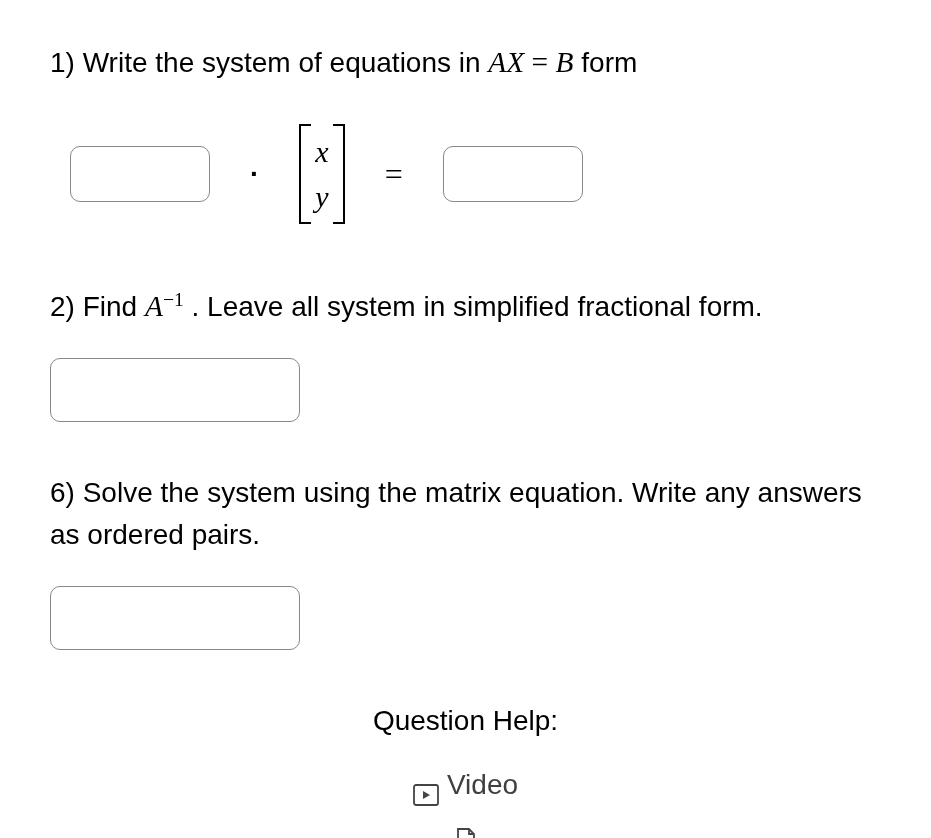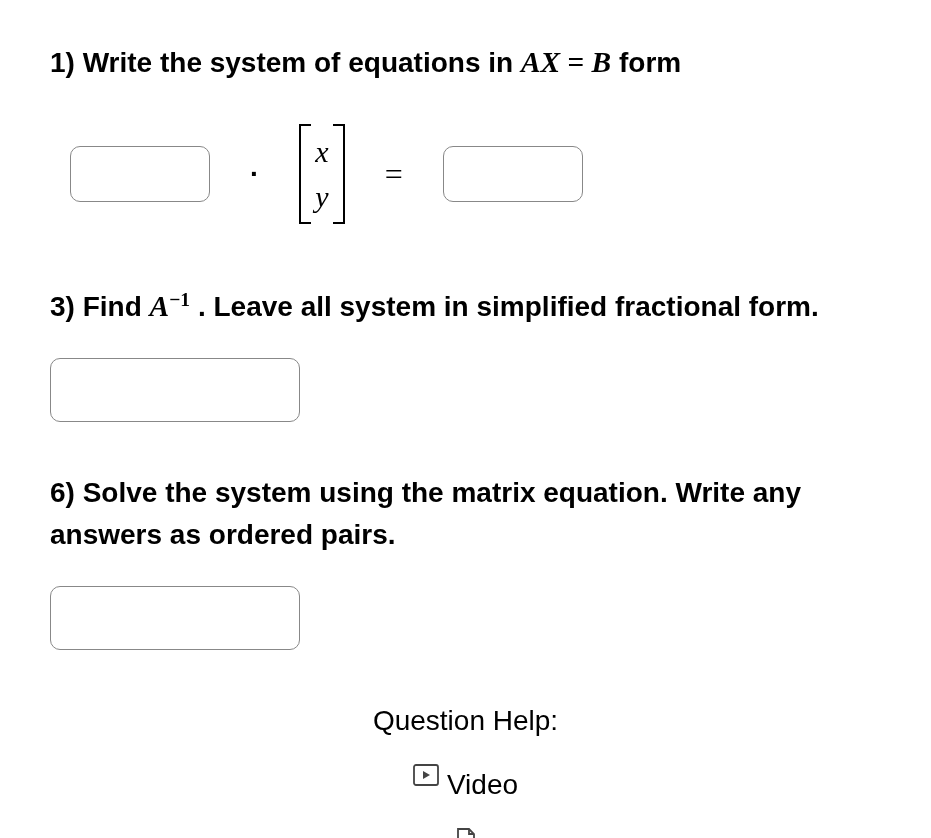--- a/index.html
+++ b/index.html
@@ -7,21 +7,20 @@
       font-family: Verdana, Geneva, sans-serif;
       font-size: 28px;
       color: #000;
       margin: 0;
       padding: 40px 50px;
       width: 931px;
       line-height: 1.5;
     }
     .prompt {
       margin-bottom: 30px;
-      font-weight: bold;
     }
     .math-it {
       font-family: 'Times New Roman', Times, serif;
       font-style: italic;
       font-size: 1.05em;
     }
     .math-rm {
       font-family: 'Times New Roman', Times, serif;
       font-style: normal;
       font-size: 1.05em;
@@ -96,23 +95,23 @@
       margin: 30px 0 50px 0;
     }
     .help-row {
       display: flex;
       align-items: center;
       gap: 22px;
       margin-top: 30px;
       flex-direction: column;
     }
     .help-link {
-      color: #000000;
+      color: #404040;
       display: inline-flex;
-      align-items: flex-start;
+      align-items: flex-end;
       gap: 8px;
     }
     .help-link .icon {
       color: #444;
     }
     .icon svg {
       display: block;
     }
   </style>
 </head>
@@ -139,21 +138,21 @@
         <div class="top"></div>
         <div class="mid"></div>
         <div class="bot"></div>
       </div>
   </div>
   <span class="equals">=</span>
   <input type="text" class="input-box" style="">
 </div>
 
 <div class="prompt">
-  <span>3) Find </span><span class="math-it">A</span><span class="sup">−1</span><span> . Leave all system in simplified fractional form.</span>
+  <span>2) Find </span><span class="math-it">A</span><span class="sup">−1</span><span> . Leave all system in simplified fractional form.</span>
 </div>
 
 <div class="answer-row">
   <input type="text" class="input-box wide" style="">
 </div>
 
 <div class="prompt">6) Solve the system using the matrix equation. Write any answers as ordered pairs.</div>
 
 <div class="answer-row">
   <input type="text" class="input-box wide" style="">

